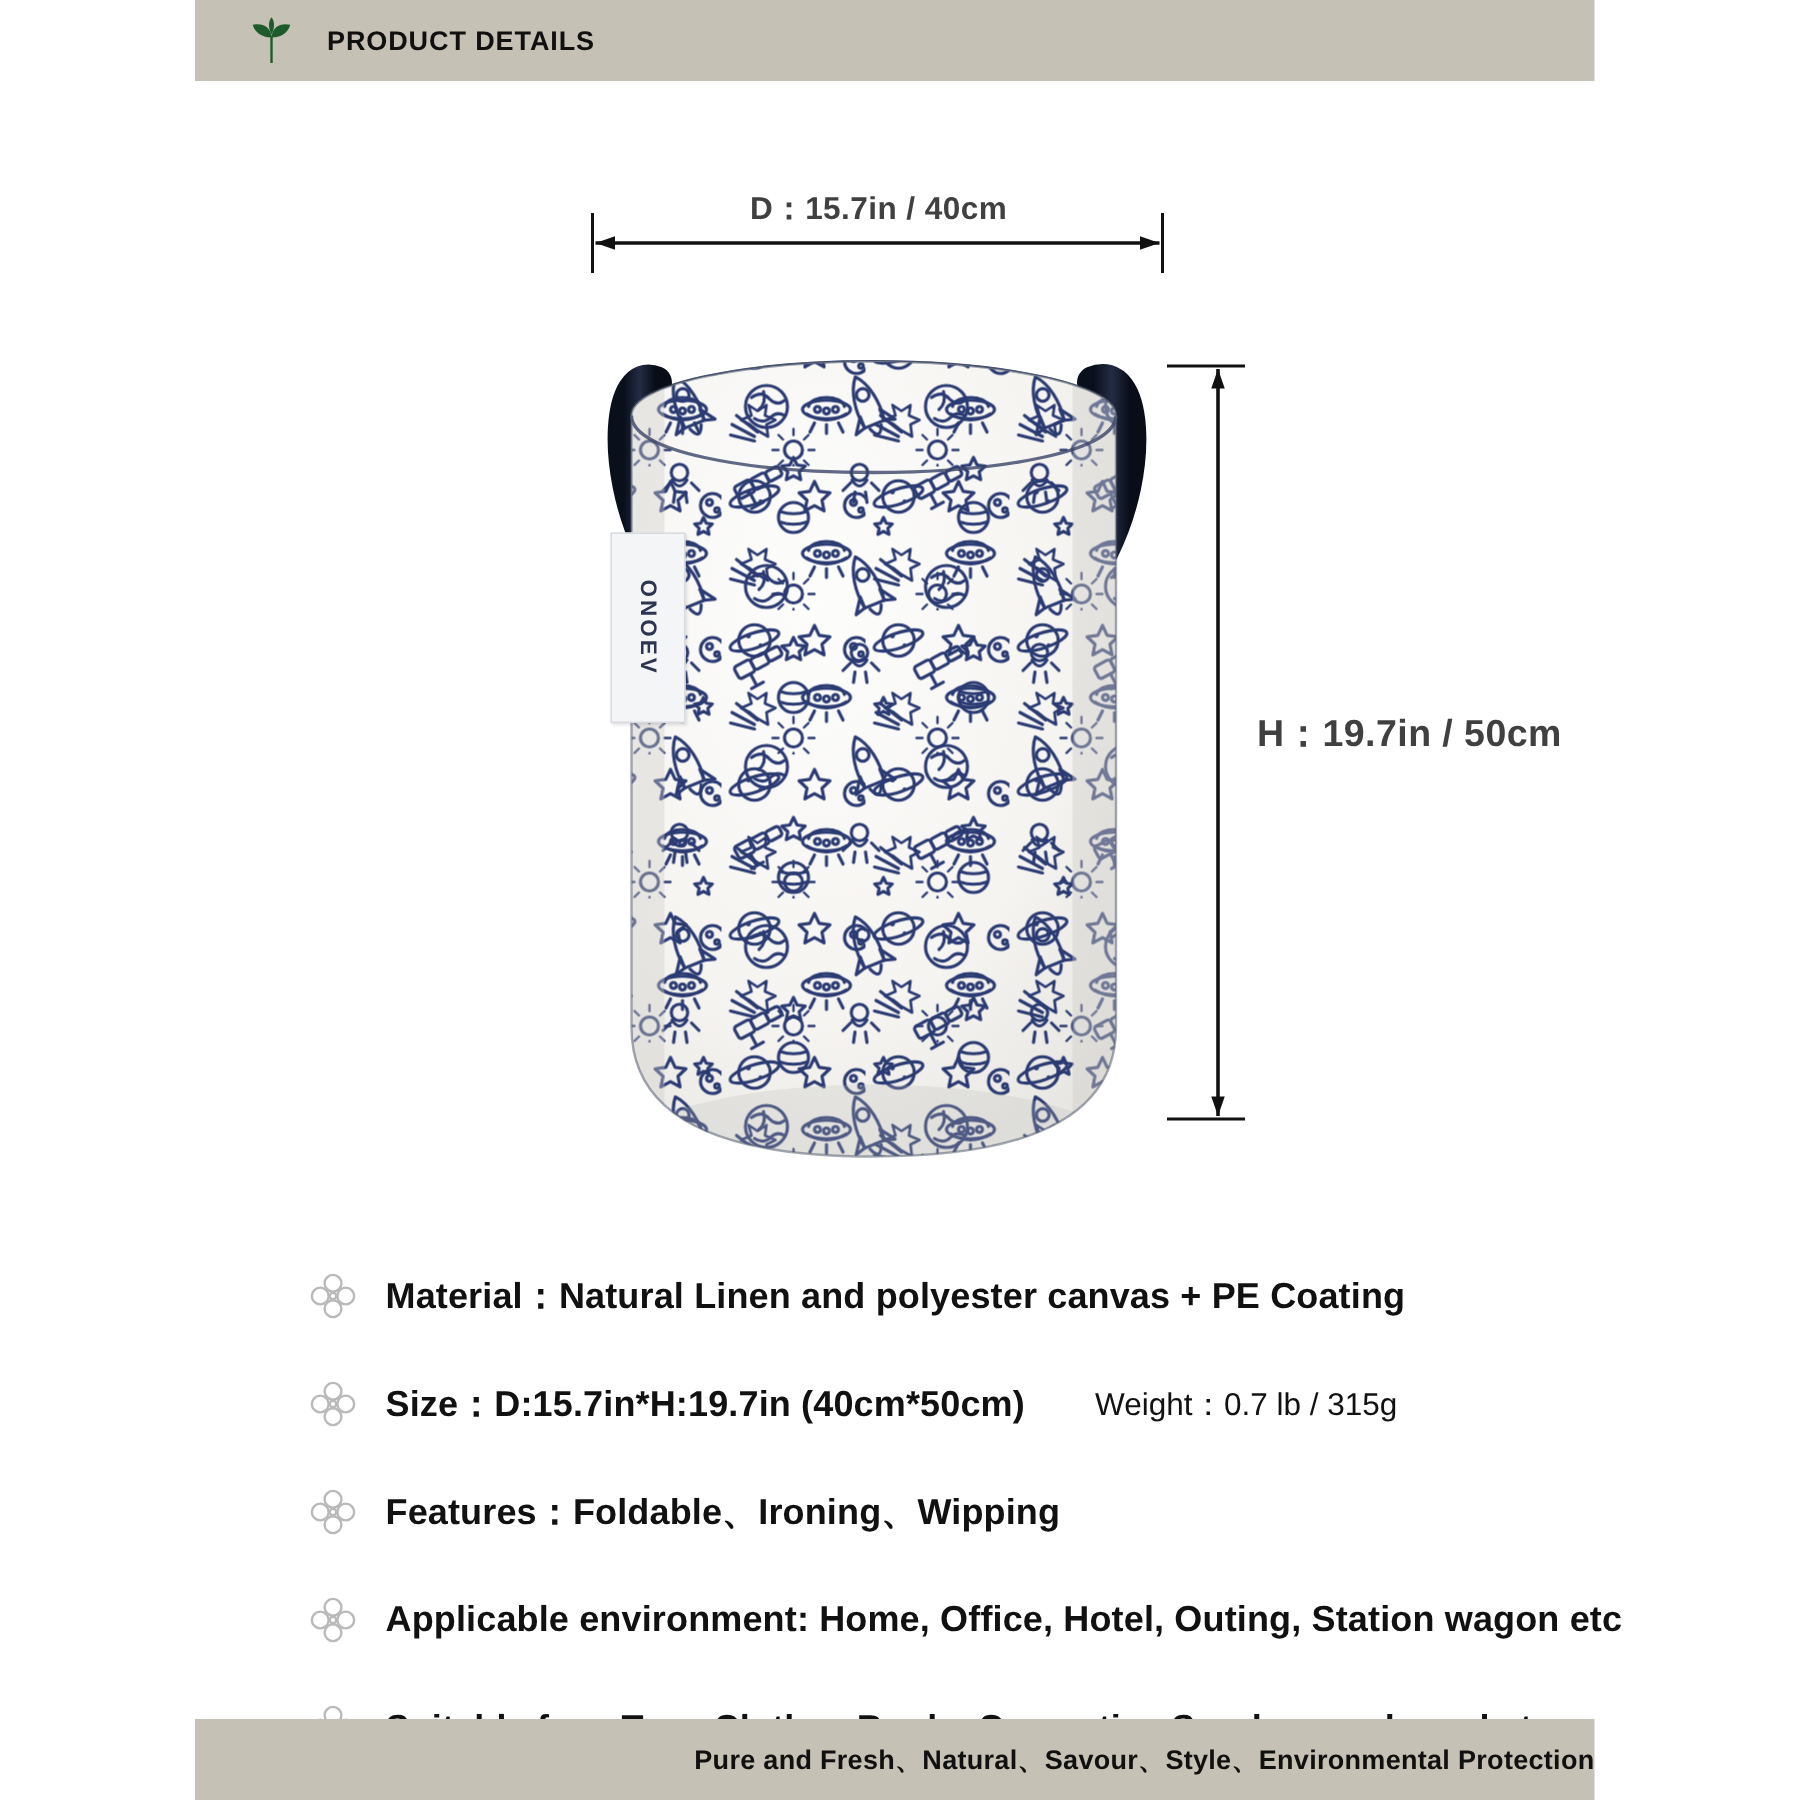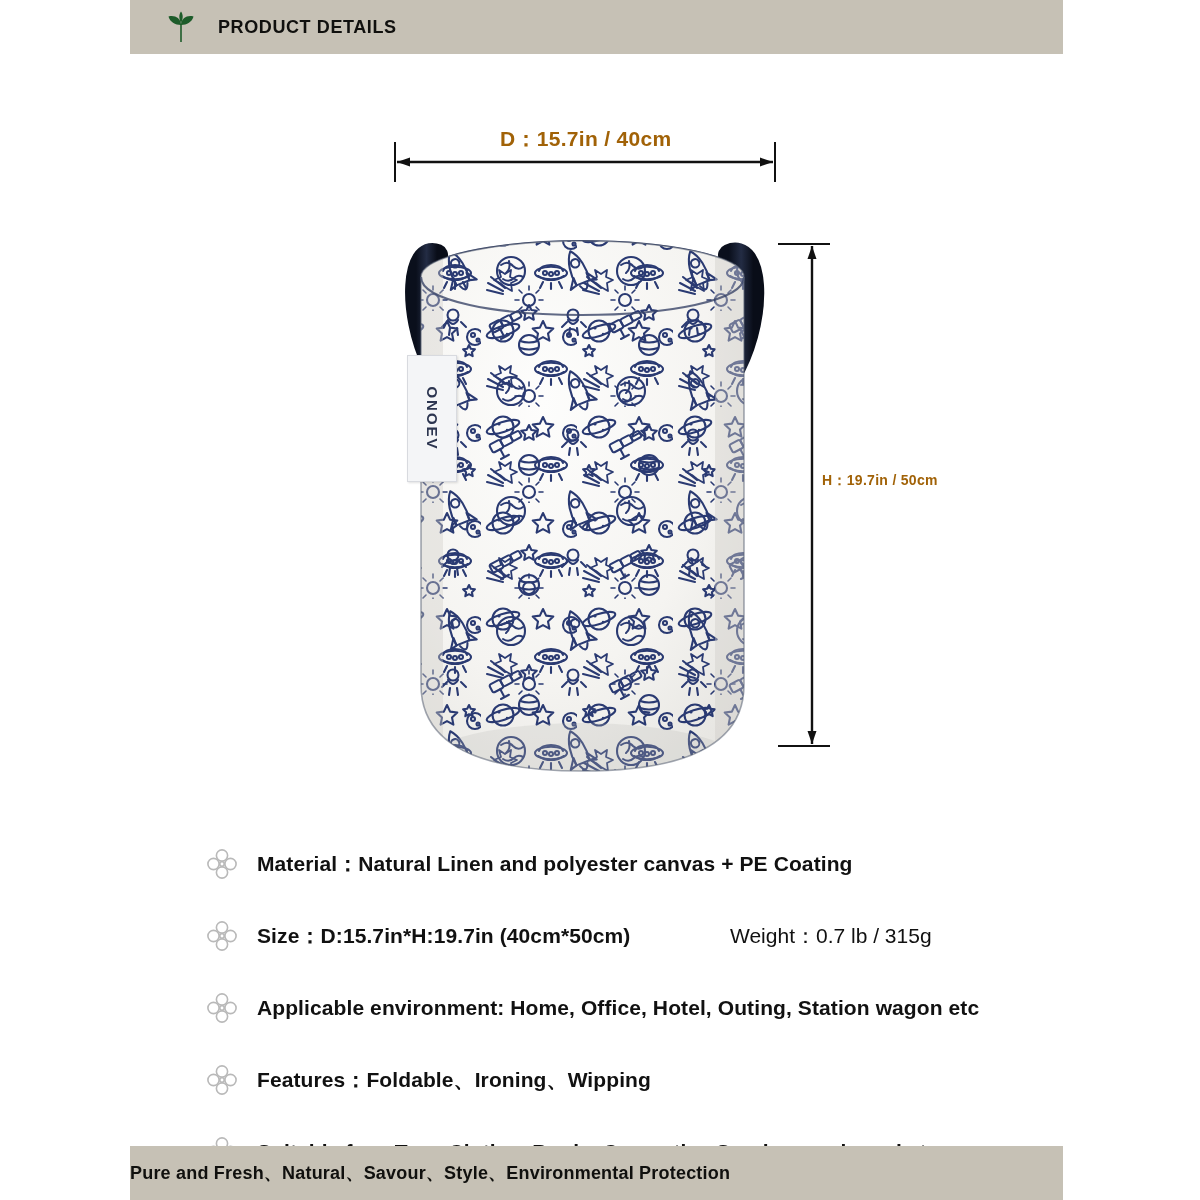--- a/index.html
+++ b/index.html
@@ -13,21 +13,21 @@
   .page{position:absolute;inset:0;}
 
   
   .bar{
     position:absolute;
     left:130px;width:933px;height:54px;
     background:#c6c1b5;
     display:flex;align-items:center;
   }
   .bar.top{top:0;}
-  .bar.bottom{top:1146px;justify-content:flex-start;}
+  .bar.bottom{top:1146px;justify-content:flex-end;}
 
   .leaf-icon{
     position:absolute;left:36px;top:11px;
     width:30px;height:32px;
   }
   .header-title{
     position:absolute;left:88px;top:0;height:54px;
     display:flex;align-items:center;
     font-size:18px;font-weight:700;color:#10100e;
     letter-spacing:.6px;
@@ -65,42 +65,42 @@
   }
   .brand-tag span{
     transform:rotate(90deg);
     font-size:15px;font-weight:700;color:#2c3550;
     letter-spacing:2px;white-space:nowrap;
   }
 
   
   .dim-label{
     position:absolute;
-    font-weight:700;color:#a16207;
+    font-weight:700;color:#404040;
     white-space:nowrap;
   }
   .dim-w-label{left:200px;top:5px;font-size:21px;letter-spacing:.3px;}
-  .dim-h-label{left:522px;top:352px;font-size:14px;letter-spacing:.3px;}
+  .dim-h-label{left:538px;top:352px;font-size:25px;letter-spacing:.3px;}
 
   .dim-svg{position:absolute;left:0;top:0;pointer-events:none;}
 
   
   .specs{
     position:absolute;left:205px;top:828px;width:840px;
   }
   .spec-row{
     display:flex;align-items:center;
     height:72px;
     position:relative;
   }
   .spec-bullet{
     width:34px;height:34px;flex:0 0 34px;margin-right:18px;
   }
   .spec-text{
-    font-size:21px;font-weight:700;color:#111111;
+    font-size:24px;font-weight:700;color:#111111;
     white-space:nowrap;letter-spacing:.1px;
   }
   .spec-extra{
     position:absolute;left:525px;
     font-size:21px;font-weight:400;color:#111111;white-space:nowrap;
   }
 </style>
 </head>
 <body>
 
@@ -286,34 +286,34 @@
     <div class="spec-row">
       <svg class="spec-bullet" viewBox="0 0 34 34">
         <g fill="none" stroke="#b9b9b9" stroke-width="1.6">
           <circle cx="17" cy="8.5" r="5.6"></circle>
             <circle cx="17" cy="25.5" r="5.6"></circle>
           <circle cx="8.5" cy="17" r="5.6"></circle>
             <circle cx="25.5" cy="17" r="5.6"></circle>
           <circle cx="17" cy="17" r="2.2"></circle>
         </g>
       </svg>
+      <div class="spec-text">Features：Foldable、Ironing、Wipping</div>
+    </div>
+
+    <div class="spec-row">
+      <svg class="spec-bullet" viewBox="0 0 34 34">
+        <g fill="none" stroke="#b9b9b9" stroke-width="1.6">
+          <circle cx="17" cy="8.5" r="5.6"></circle>
+            <circle cx="17" cy="25.5" r="5.6"></circle>
+          <circle cx="8.5" cy="17" r="5.6"></circle>
+            <circle cx="25.5" cy="17" r="5.6"></circle>
+          <circle cx="17" cy="17" r="2.2"></circle>
+        </g>
+      </svg>
       <div class="spec-text">Applicable environment: Home, Office, Hotel, Outing, Station wagon etc</div>
-    </div>
-
-    <div class="spec-row">
-      <svg class="spec-bullet" viewBox="0 0 34 34">
-        <g fill="none" stroke="#b9b9b9" stroke-width="1.6">
-          <circle cx="17" cy="8.5" r="5.6"></circle>
-            <circle cx="17" cy="25.5" r="5.6"></circle>
-          <circle cx="8.5" cy="17" r="5.6"></circle>
-            <circle cx="25.5" cy="17" r="5.6"></circle>
-          <circle cx="17" cy="17" r="2.2"></circle>
-        </g>
-      </svg>
-      <div class="spec-text">Features：Foldable、Ironing、Wipping</div>
     </div>
 
     <div class="spec-row">
       <svg class="spec-bullet" viewBox="0 0 34 34">
         <g fill="none" stroke="#b9b9b9" stroke-width="1.6">
           <circle cx="17" cy="8.5" r="5.6"></circle>
             <circle cx="17" cy="25.5" r="5.6"></circle>
           <circle cx="8.5" cy="17" r="5.6"></circle>
             <circle cx="25.5" cy="17" r="5.6"></circle>
           <circle cx="17" cy="17" r="2.2"></circle>

